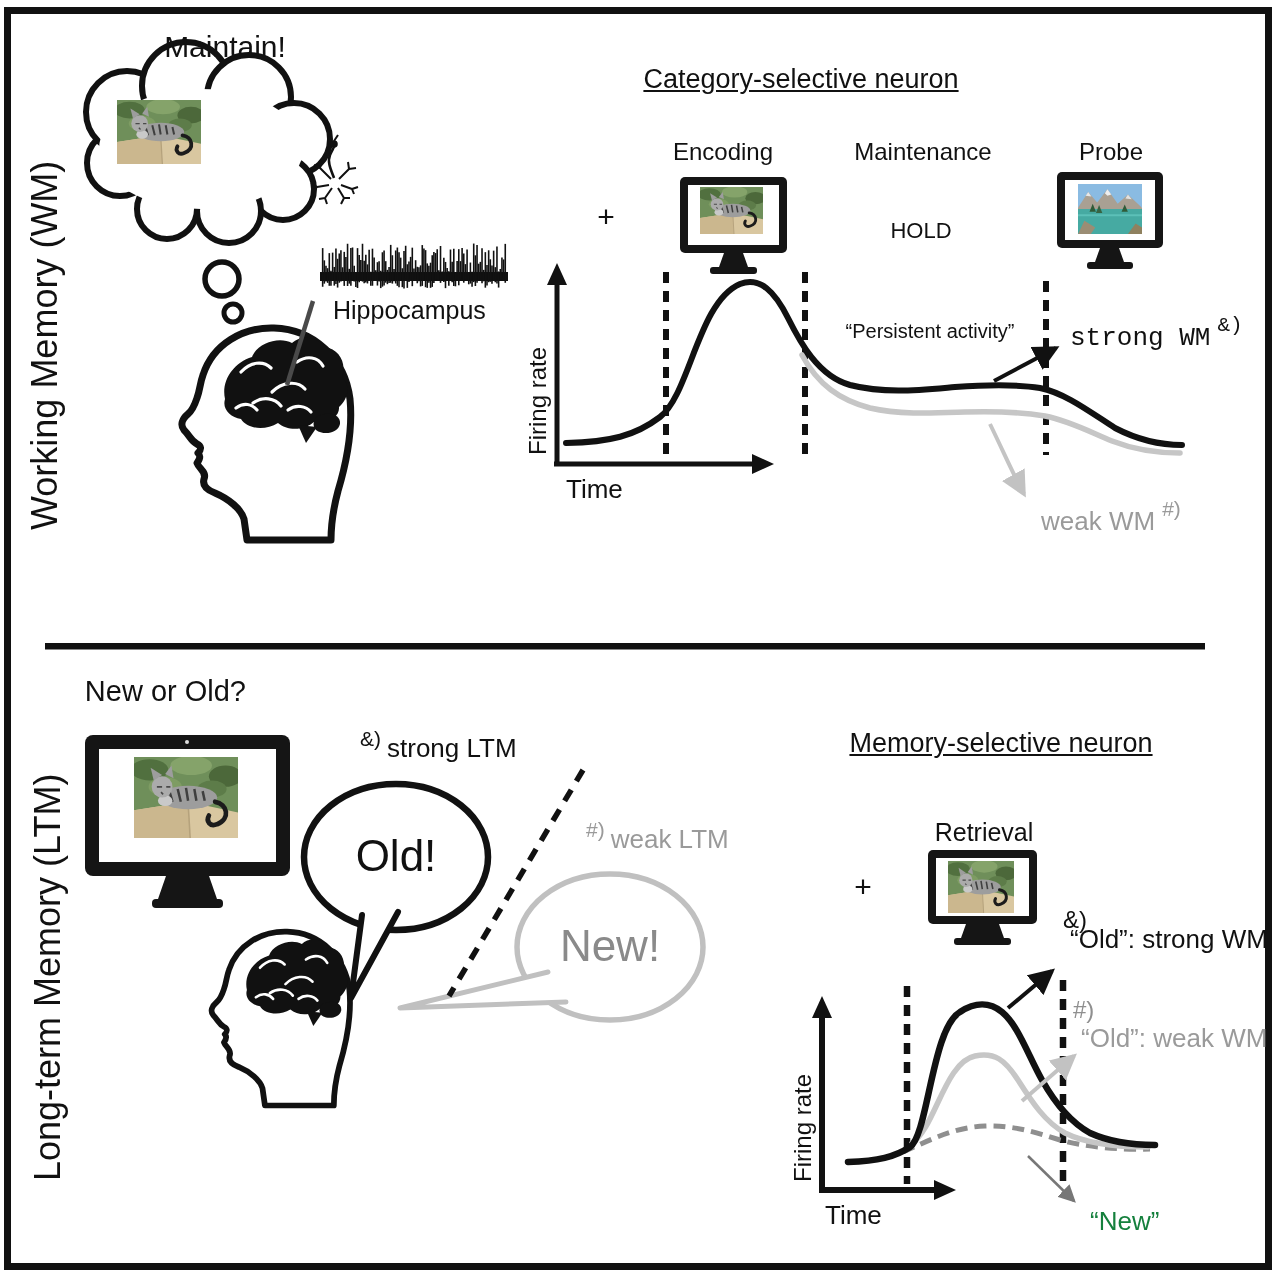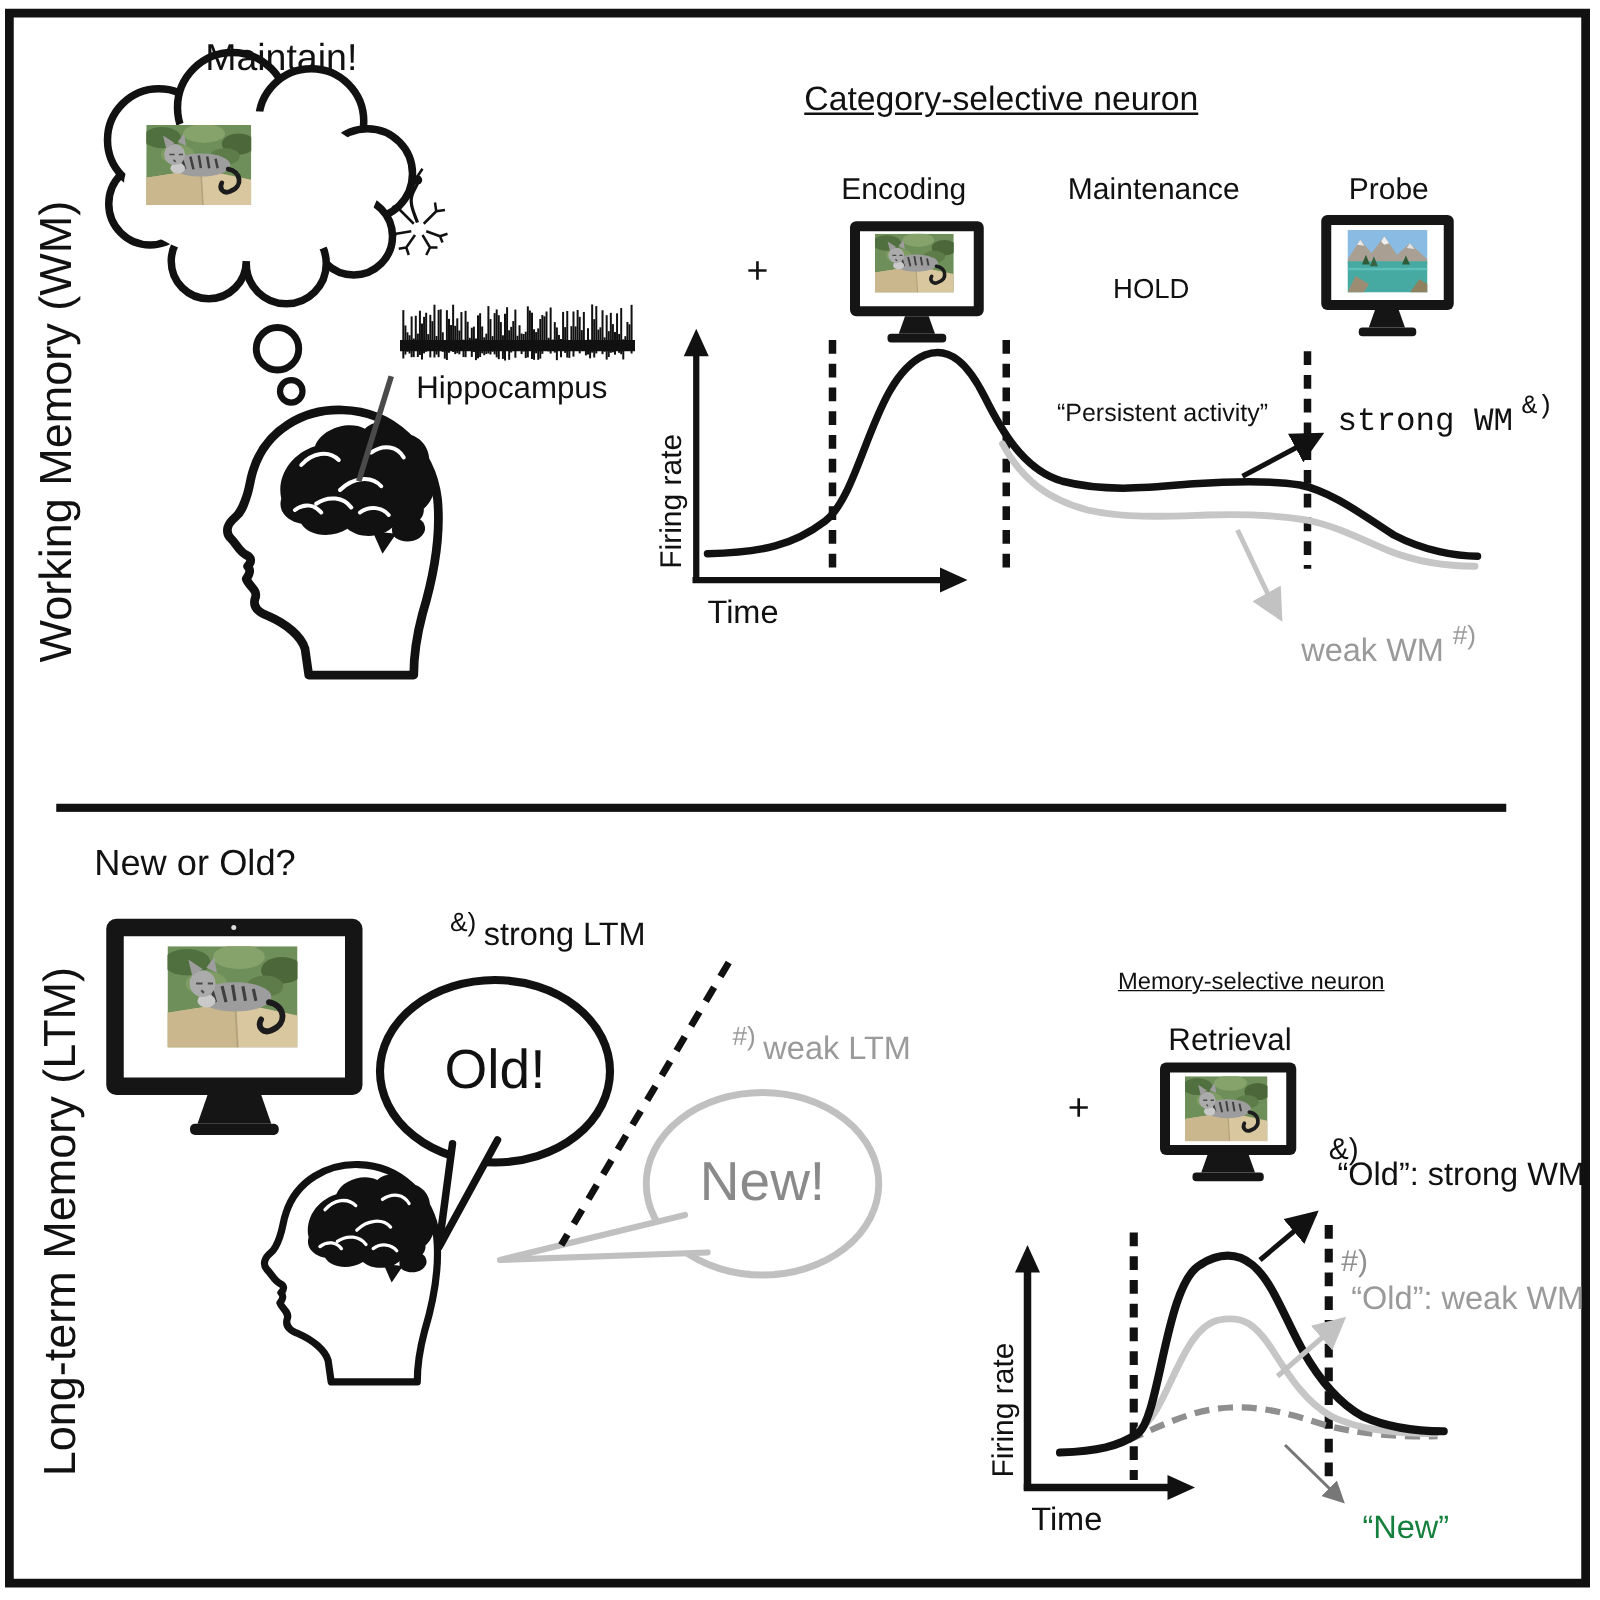--- a/index.html
+++ b/index.html
@@ -342,31 +342,31 @@
 <div class="t" style="left:1070px;top:314px;font-size:26px;font-family:Liberation Mono, monospace;">
   <span>strong WM</span><span class="mk2">&amp;)</span>
 </div>
 <div class="t gray" style="left:1041px;top:497px;font-size:26px;">
   <span>weak WM</span><span class="mk2">#)</span>
 </div>
 <div class="t rot c" style="left:458px;top:386px;width:160px;height:30px;line-height:30px;font-size:24px;">Firing rate</div>
 <div class="t" style="left:566px;top:474px;font-size:26px;">Time</div>
 
 <div class="t rot c" style="left:-152px;top:961px;width:400px;height:40px;line-height:40px;font-size:36px;">Long-term Memory (LTM)</div>
-<div class="t c" style="left:66px;top:675px;width:180px;font-size:29px;">New or Old?</div>
+<div class="t c" style="left:66px;top:675px;width:180px;font-size:29px;text-align:right;">New or Old?</div>
 <div class="t" style="left:360px;top:727px;font-size:26px;">
   <span class="mk">&amp;)</span><span class="lblgap">strong LTM</span>
 </div>
 <div class="t gray" style="left:586px;top:818px;font-size:26px;">
   <span class="mk">#)</span><span class="lblgap">weak LTM</span>
 </div>
 <div class="t c" style="left:326px;top:831px;width:140px;font-size:44px;">Old!</div>
 <div class="t c" style="left:540px;top:921px;width:140px;font-size:44px;color:#8a8a8a;">New!</div>
 
-<div class="t c ul" style="left:829px;top:775px;width:344px;font-size:19px;">Memory-selective neuron</div>
+<div class="t c ul" style="left:829px;top:728px;width:344px;font-size:27px;">Memory-selective neuron</div>
 <div class="t c" style="left:914px;top:818px;width:140px;font-size:25px;">Retrieval</div>
 <div class="t c" style="left:849px;top:870px;width:28px;font-size:30px;">+</div>
 <div class="t" style="left:1063px;top:906px;font-size:24px;">&amp;)</div>
 <div class="t" style="left:1070px;top:924px;font-size:26px;">“Old”: strong WM</div>
 <div class="t" style="left:1073px;top:996px;font-size:24px;color:#8f8f8f;">#)</div>
 <div class="t gray" style="left:1081px;top:1023px;font-size:26px;">“Old”: weak WM</div>
 <div class="t dgray" style="left:1090px;top:1206px;font-size:26px;">“New”</div>
 <div class="t rot c" style="left:723px;top:1113px;width:160px;height:30px;line-height:30px;font-size:24px;">Firing rate</div>
 <div class="t" style="left:825px;top:1200px;font-size:26px;">Time</div>
 

